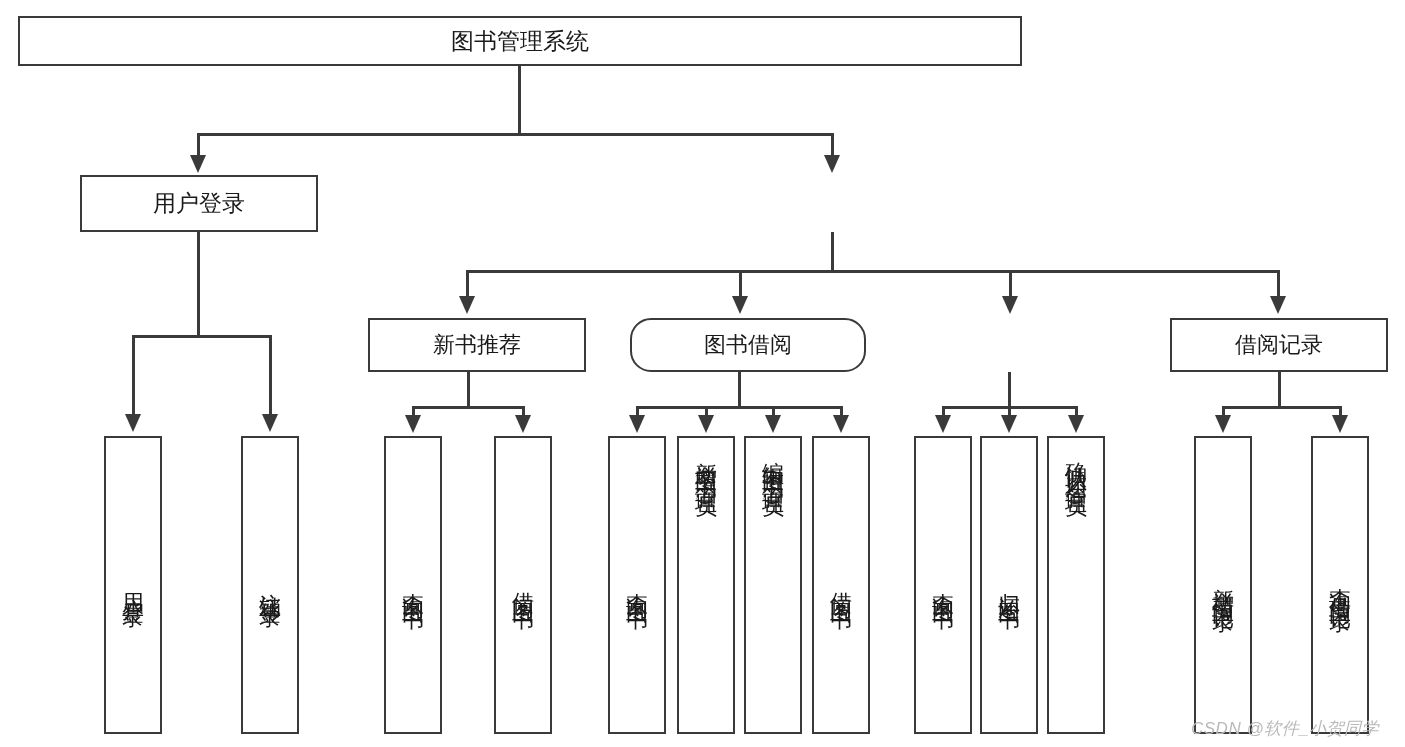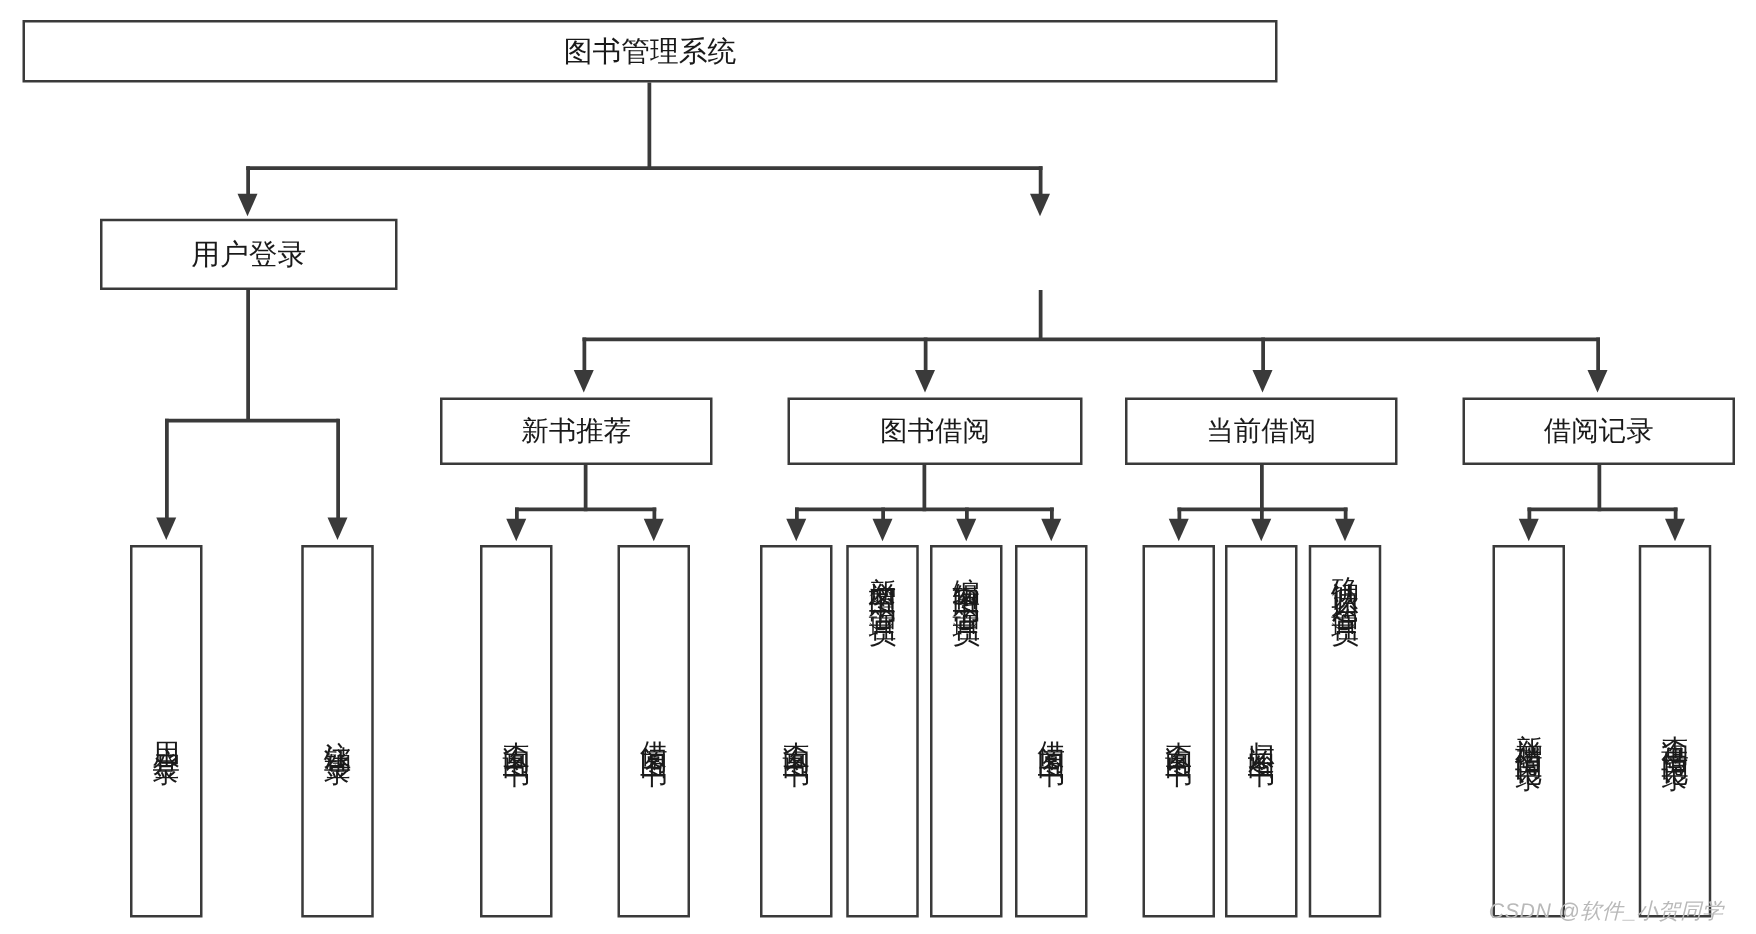--- a/index.html
+++ b/index.html
@@ -112,28 +112,25 @@
   <div class="edge edge-h" style="left:466px; top:270px; width:814px; height:3px;"></div>
   <div class="edge edge-v" style="left:466px; top:270px; width:3px; height:28px;"></div>
   <div class="arrow" style="left:459px; top:296px;"></div>
   <div class="edge edge-v" style="left:739px; top:270px; width:3px; height:28px;"></div>
   <div class="arrow" style="left:732px; top:296px;"></div>
   <div class="edge edge-v" style="left:1009px; top:270px; width:3px; height:28px;"></div>
   <div class="arrow" style="left:1002px; top:296px;"></div>
   <div class="edge edge-v" style="left:1277px; top:270px; width:3px; height:28px;"></div>
   <div class="arrow" style="left:1270px; top:296px;"></div>
 
-  <div class="node node-l3" style="left:352px; top:318px; width:218px; height:54px;">
+  <div class="node node-l3" style="left:368px; top:318px; width:218px; height:54px;">
     <span>新书推荐</span>
   </div>
-  <div class="node node-l3" style="left:630px; top:318px; width:236px; height:54px;">
+  <div class="node node-l3" style="left:630px; top:318px; width:236px; height:54px;border-radius:21px;">
     <span>图书借阅</span>
-  </div>
-  <div class="node node-l3" style="left:900px; top:318px; width:218px; height:54px;">
-    <span>当前借阅</span>
   </div>
   <div class="node node-l3" style="left:1170px; top:318px; width:218px; height:54px;">
     <span>借阅记录</span>
   </div>
 
   <div class="edge edge-v" style="left:467px; top:372px; width:3px; height:37px;"></div>
   <div class="edge edge-h" style="left:412px; top:406px; width:113px; height:3px;"></div>
   <div class="edge edge-v" style="left:412px; top:406px; width:3px; height:12px;"></div>
   <div class="arrow" style="left:405px; top:415px;"></div>
   <div class="edge edge-v" style="left:522px; top:406px; width:3px; height:12px;"></div>

